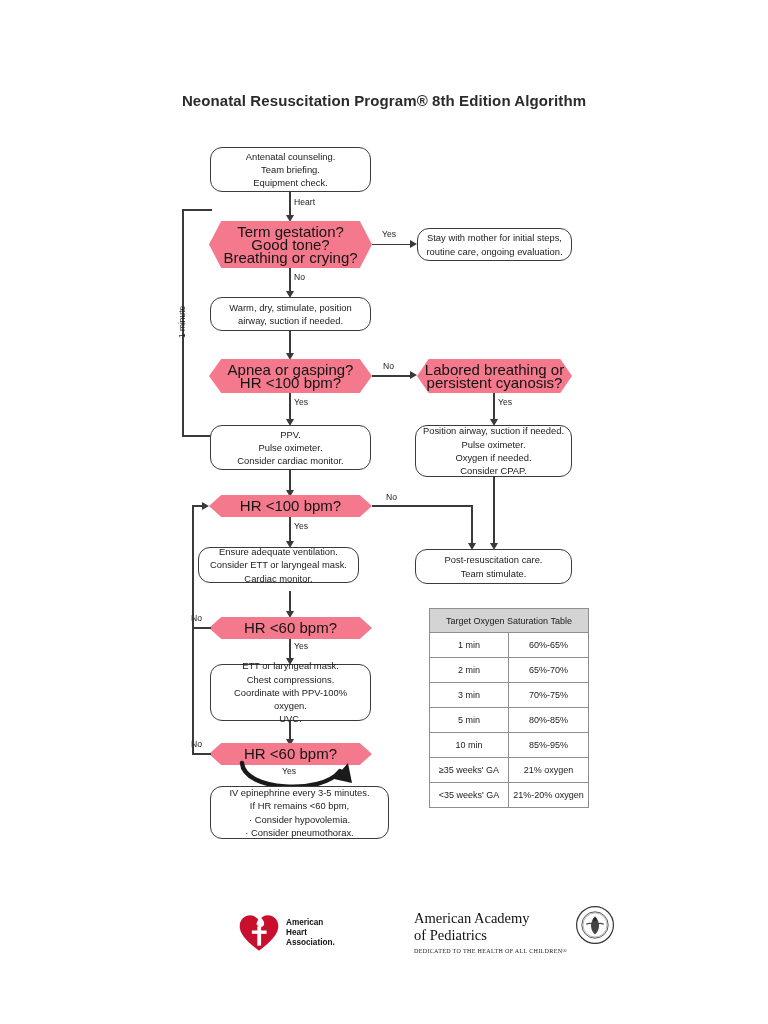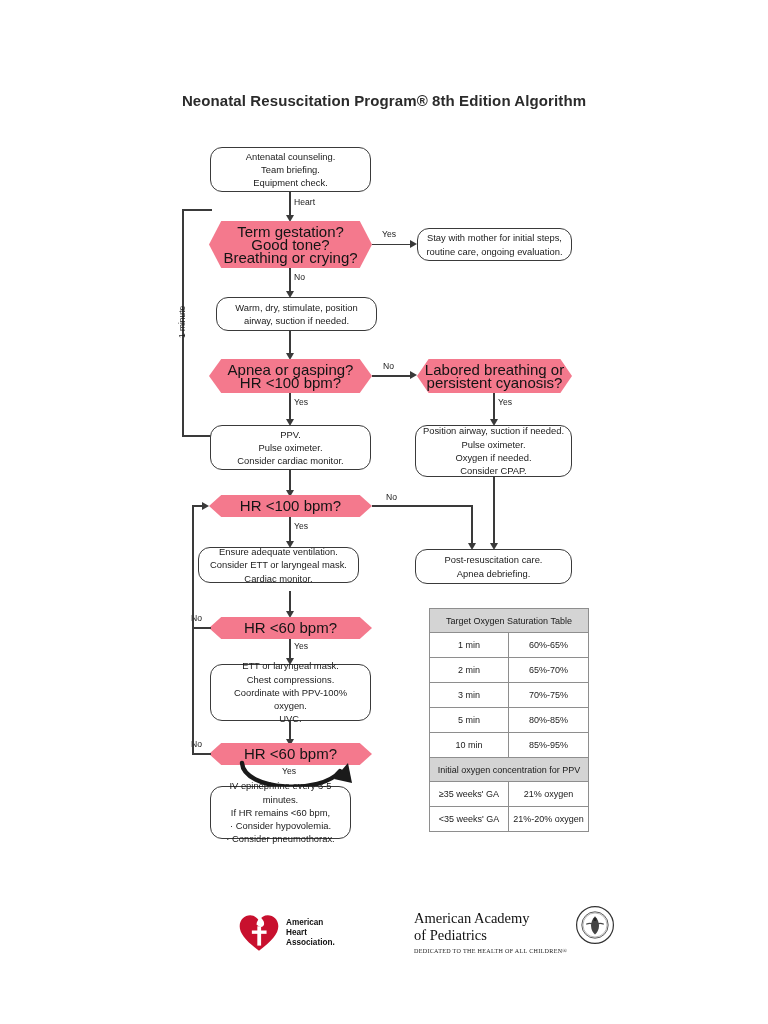--- a/index.html
+++ b/index.html
@@ -106,21 +106,21 @@
 
   <div class="box" style="left:417px;top:228px;width:155px;height:33px;">
     <span style="white-space:pre-line;">Stay with mother for initial steps,
 routine care, ongoing evaluation.</span>
   </div>
 
   <div class="ln lnv" style="left:289.4px;top:268px;height:25px;"></div>
   <div class="arw arw-d" style="left:285.6px;top:291px;"></div>
   <div class="lbl" style="left:294px;top:272px;">No</div>
 
-  <div class="box" style="left:216px;top:297px;width:161px;height:34px;">
+  <div class="box" style="left:210px;top:297px;width:161px;height:34px;">
     <span style="white-space:pre-line;">Warm, dry, stimulate, position
 airway, suction if needed.</span>
   </div>
 
   <div class="ln lnv" style="left:289.4px;top:331px;height:24px;"></div>
   <div class="arw arw-d" style="left:285.6px;top:353px;"></div>
 
   <div class="hex" style="left:209px;top:359px;width:163px;height:34px;">
     <span style="white-space:pre-line;">Apnea or gasping?
 HR &lt;100 bpm?</span>
@@ -166,21 +166,21 @@
   <div class="ln lnh" style="left:372px;top:505.4px;width:101px;"></div>
   <div class="ln lnv" style="left:471.4px;top:505.4px;height:40px;"></div>
   <div class="arw arw-d" style="left:467.6px;top:543px;"></div>
   <div class="lbl" style="left:386px;top:492px;">No</div>
 
   <div class="ln lnv" style="left:493.4px;top:477px;height:68px;"></div>
   <div class="arw arw-d" style="left:489.6px;top:543px;"></div>
 
   <div class="box" style="left:415px;top:549px;width:157px;height:35px;">
     <span style="white-space:pre-line;">Post-resuscitation care.
-Apnea debriefing.</span>
+Team stimulate.</span>
   </div>
 
   <div class="ln lnv" style="left:289.4px;top:517px;height:26px;"></div>
   <div class="arw arw-d" style="left:285.6px;top:541px;"></div>
   <div class="lbl" style="left:294px;top:521px;">Yes</div>
 
   <div class="box" style="left:198px;top:547px;width:161px;height:36px;">
     <span style="white-space:pre-line;">Ensure adequate ventilation.
 Consider ETT or laryngeal mask.
 Cardiac monitor.</span>
@@ -220,21 +220,21 @@
   <div class="ln lnv" style="left:192px;top:505.4px;height:249px;"></div>
   <div class="ln lnh" style="left:192px;top:505.4px;width:12px;"></div>
   <div class="arw arw-r" style="left:202px;top:501.6px;"></div>
 
   <svg style="position:absolute;left:222px;top:757px;width:150px;height:40px;overflow:visible;">
     <path d="M 20 6 C 22 34, 100 38, 118 14" fill="none" stroke="#1a1a1a" stroke-width="4.4" stroke-linecap="round"></path>
     <polygon points="112,22 126,6 130,26" fill="#1a1a1a"></polygon>
   </svg>
   <div class="lbl" style="left:282px;top:766px;">Yes</div>
 
-  <div class="box" style="left:210px;top:786px;width:141px;height:53px;">
+  <div class="box" style="left:210px;top:786px;width:179px;height:53px;">
     <span style="white-space:pre-line;">IV epinephrine every 3-5 minutes.
 If HR remains &lt;60 bpm,
 · Consider hypovolemia.
 · Consider pneumothorax.</span>
   </div>
 
   <div class="tbl" style="left:413px;top:608px;width:160px;">
     <div class="trow thead">
       <span>Target Oxygen Saturation Table</span>
     </div>
@@ -253,23 +253,20 @@
     </div>
     <div class="trow">
       <div class="tc tc-l">5 min</div>
       <div class="tc tc-r">80%-85%</div>
     </div>
     <div class="trow">
       <div class="tc tc-l">10 min</div>
       <div class="tc tc-r">85%-95%</div>
     </div>
 
-    <div class="trow thead">
-      <span>Initial oxygen concentration for PPV</span>
-    </div>
 
     <div class="trow">
       <div class="tc tc-l">≥35 weeks' GA</div>
       <div class="tc tc-r">21%  oxygen</div>
     </div>
     <div class="trow">
       <div class="tc tc-l">&lt;35 weeks' GA</div>
       <div class="tc tc-r">21%-20%  oxygen</div>
     </div>
   </div>

